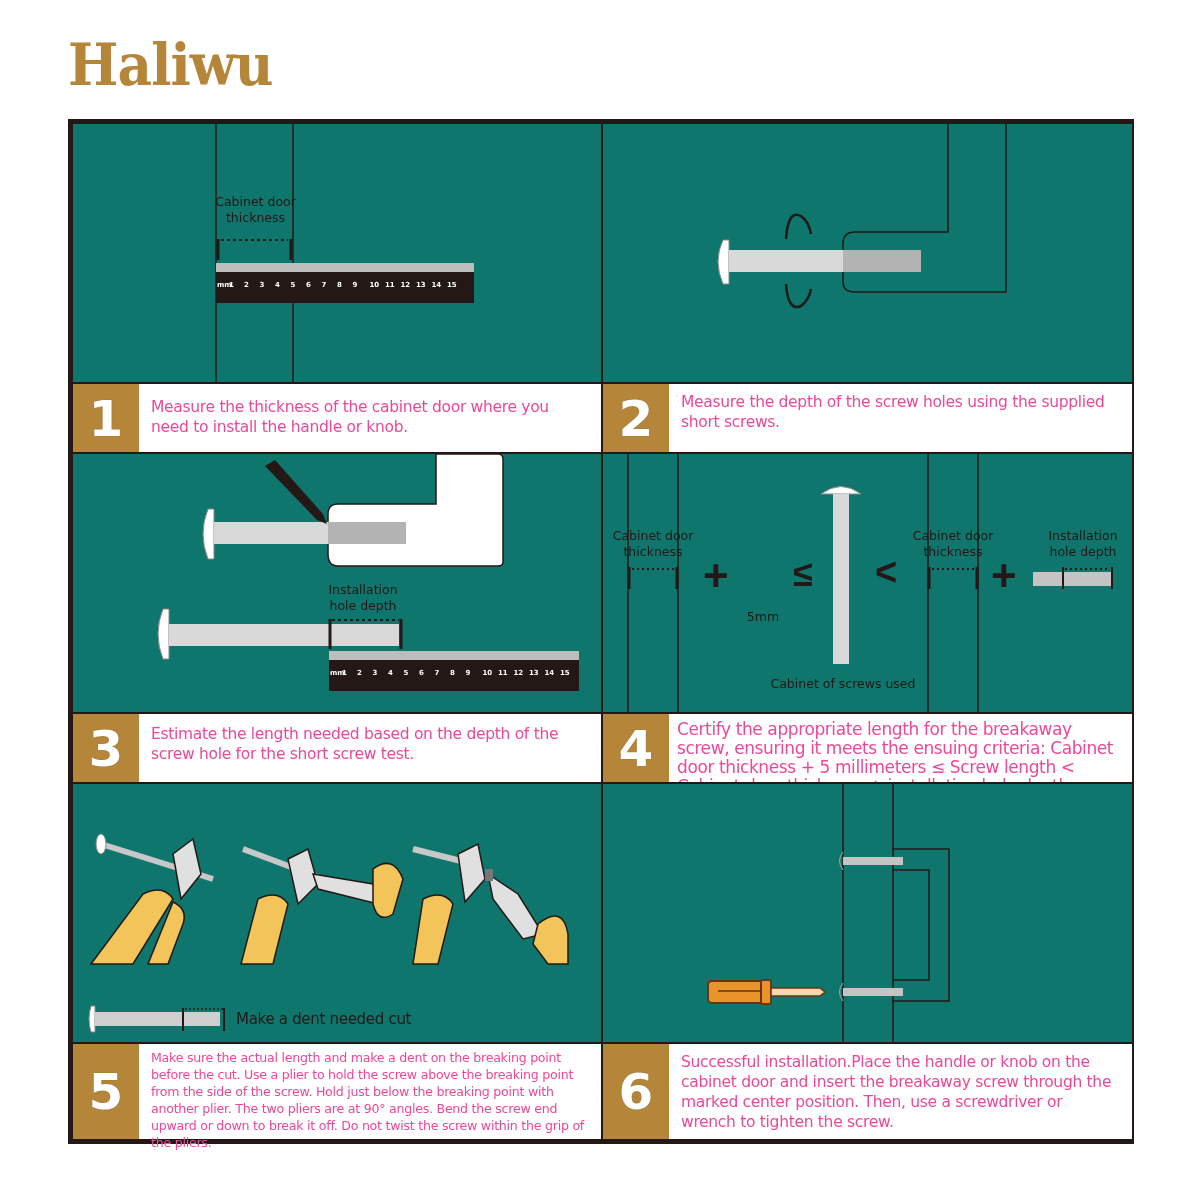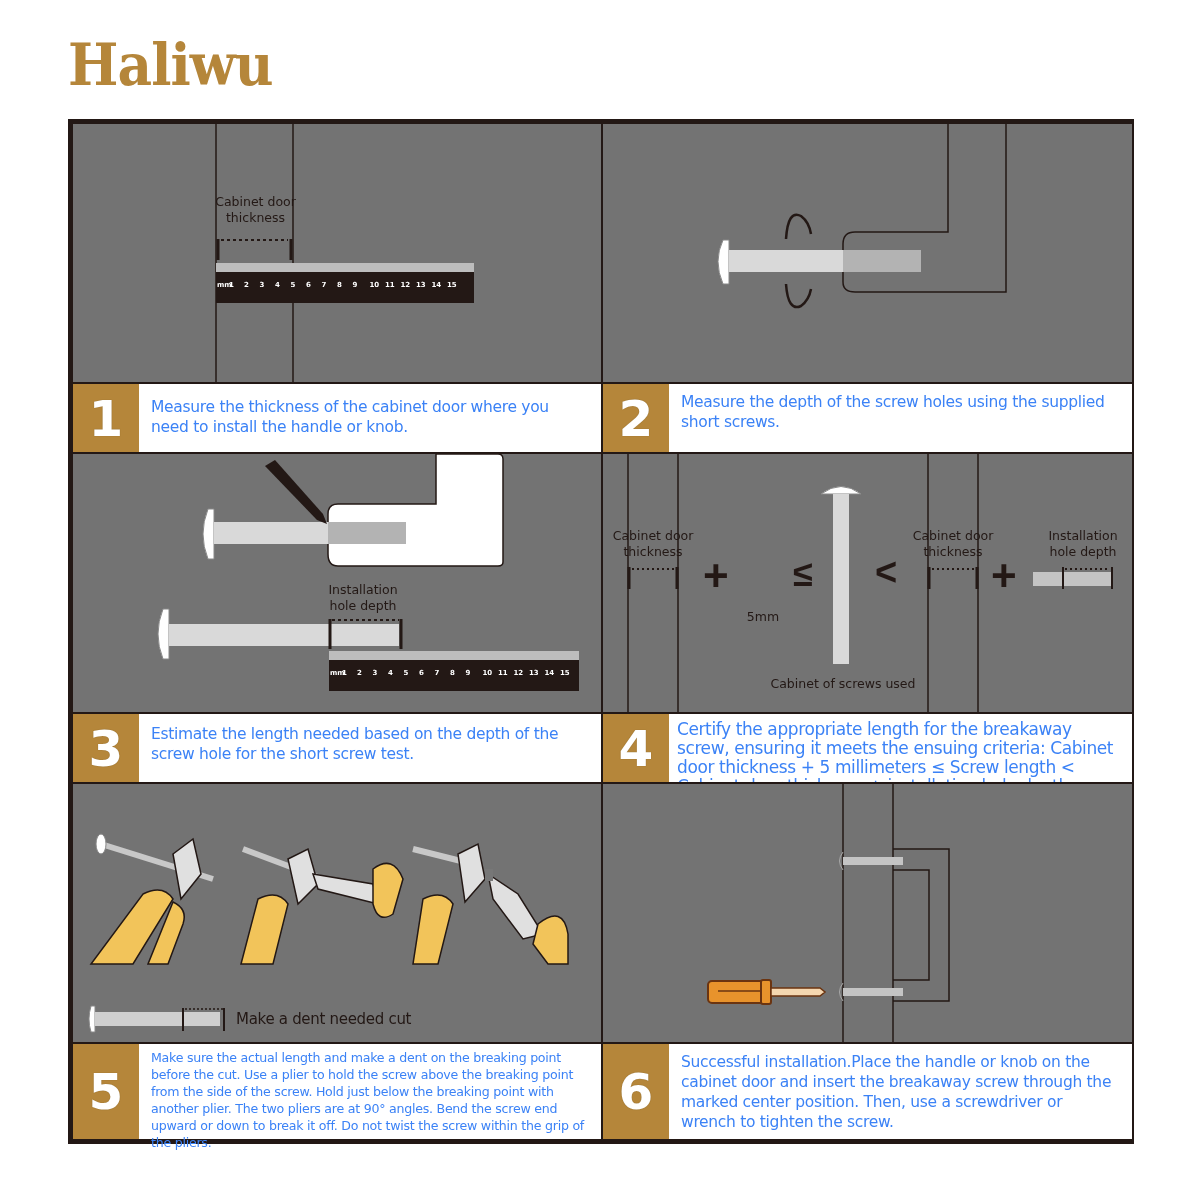--- a/index.html
+++ b/index.html
@@ -11,33 +11,33 @@
     font-family: "DejaVu Serif", serif; font-weight: bold;
     font-size: 58px; letter-spacing: -1px; line-height: 1;
     color: #b5863a; transform: scaleX(0.92); transform-origin: left top;
   }
 
   .grid {
     position: absolute; left: 68px; top: 119px; width: 1066px; height: 1025px;
     border: 3px solid #231815;
   }
   .panel {
-    position: absolute; border: 2px solid #231815; background: #737373; overflow: hidden;
+    position: absolute; border: 2px solid #231815; background: #0f766e; overflow: hidden;
   }
   .caption {
     position: absolute; border: 2px solid #231815; background: #fff; display: flex;
   }
   .num {
     width: 66px; flex: 0 0 66px; background: #b5863a; color: #fff;
     font-family: "DejaVu Sans", sans-serif; font-weight: bold;
     font-size: 50px; display: flex; align-items: center; justify-content: center;
     text-shadow: 0 0 1px #7a5a22;
   }
   .ctext {
-    padding: 8px 12px 6px 12px; font-size: 15.5px; line-height: 20px; color: #3b82f6;
+    padding: 8px 12px 6px 12px; font-size: 15.5px; line-height: 20px; color: #ec4899;
     font-family: "DejaVu Sans", sans-serif; letter-spacing: -0.3px;
   }
   .ctext.small { font-size: 12.6px; line-height: 17px; padding-top: 5px; letter-spacing: -0.25px; }
 
   .lbl { position: absolute; font-family: "DejaVu Sans", sans-serif; font-size: 12.5px; line-height: 16px; text-align: center; color: #231815; }
   svg { position: absolute; left: 0; top: 0; }
 </style>
 </head>
 <body>
 

